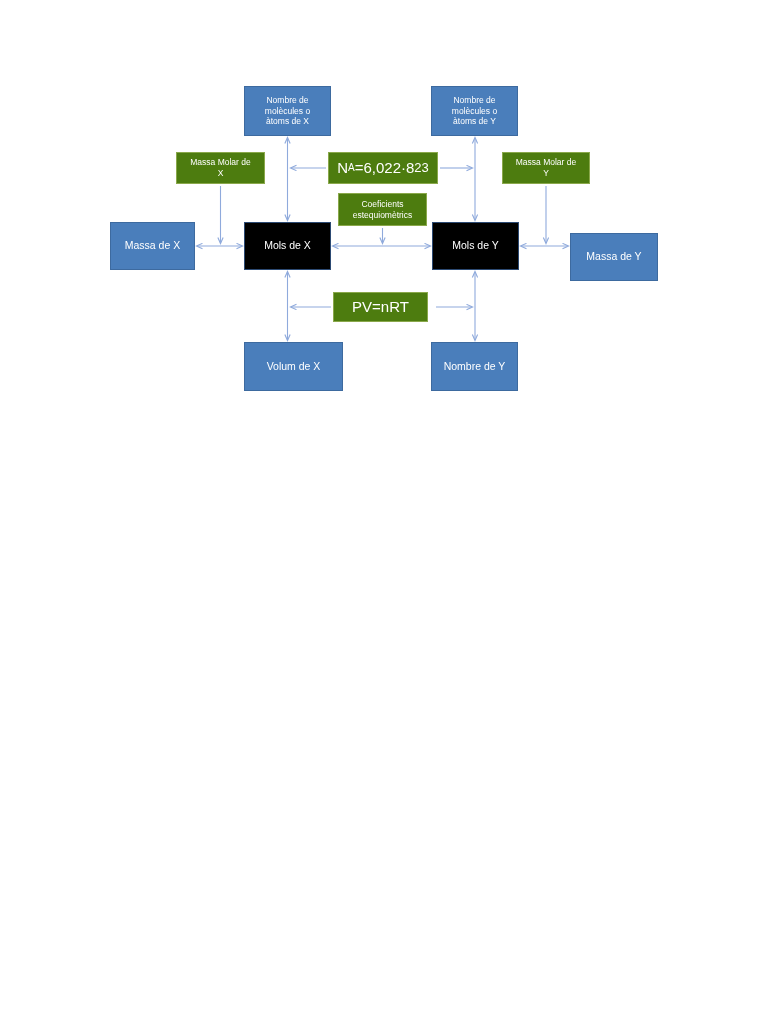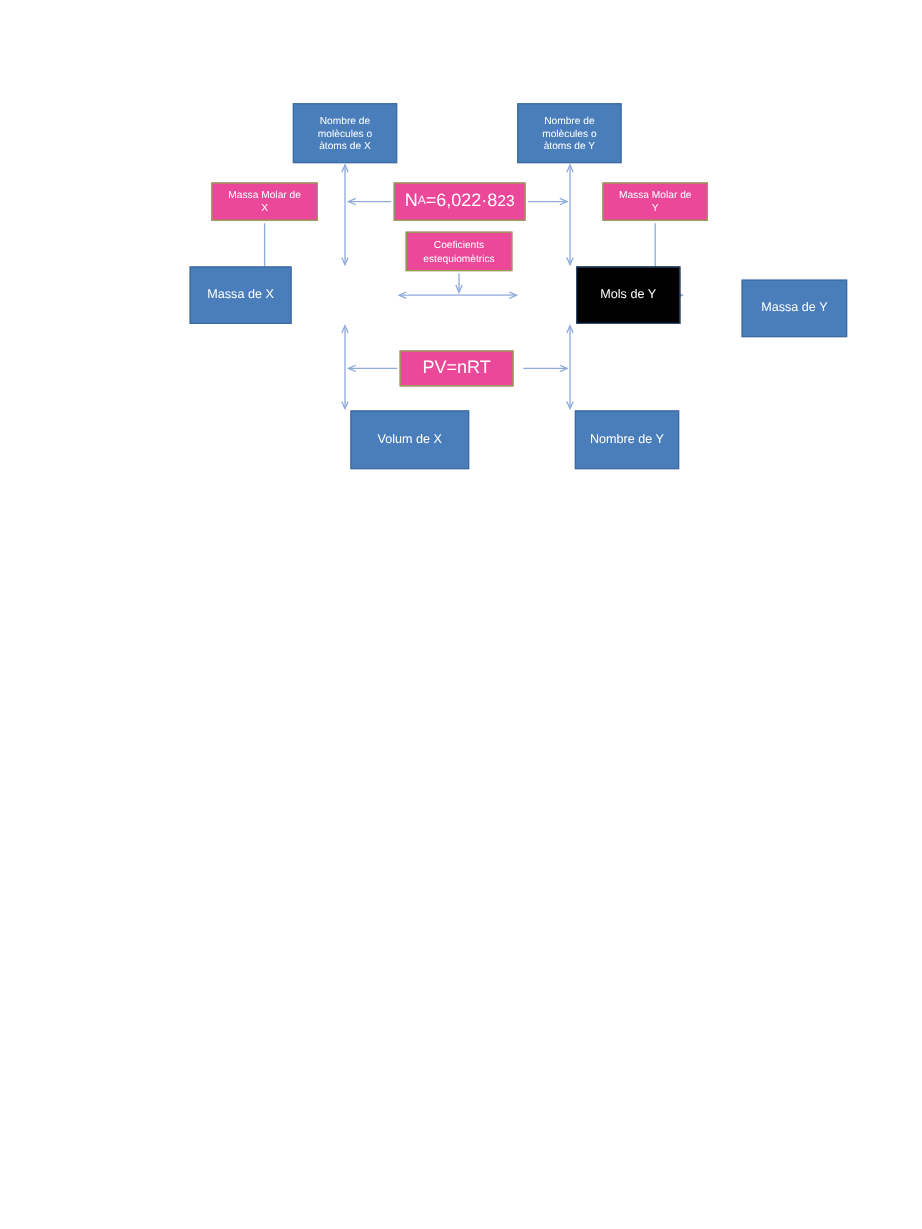--- a/index.html
+++ b/index.html
@@ -38,33 +38,32 @@
     text-align: center;
     color: #ffffff;
     line-height: 1.25;
     padding: 2px 4px;
   }
   .node-blue {
     background: #4a7ebb;
     border: 1px solid #3d6a9f;
   }
   .node-green {
-    background: #ec4899;
+    background: #4d7c0f;
     border: 1px solid #8aa84b;
   }
   .node-black {
     background: #000000;
     border: 1px solid #2c4a73;
   }
   .txt-small {
     font-size: 8.5px;
   }
   .txt-mid {
     font-size: 10.5px;
-    margin-left: 48px;
   }
   .txt-formula {
     font-size: 15px;
   }
   .formula-sub {
     font-size: 10px;
     vertical-align: sub;
   }
   .formula-sup {
     font-size: 13px;
@@ -140,20 +139,21 @@
   </div>
 
   <div class="node node-green txt-small node-label-multiline" style="left:502px; top:152px; width:88px; height:32px;">Massa Molar de
 Y</div>
 
   <div class="node node-green txt-small node-label-multiline" style="left:338px; top:193px; width:89px; height:33px;">Coeficients
 estequiomètrics</div>
 
   <div class="node node-blue txt-mid" style="left:110px; top:222px; width:85px; height:48px;">Massa de X</div>
 
+  <div class="node node-black txt-mid" style="left:244px; top:222px; width:87px; height:48px;">Mols de X</div>
 
   <div class="node node-black txt-mid" style="left:432px; top:222px; width:87px; height:48px;">Mols de Y</div>
 
   <div class="node node-blue txt-mid" style="left:570px; top:233px; width:88px; height:48px;">Massa de Y</div>
 
   <div class="node node-green txt-formula" style="left:333px; top:292px; width:95px; height:30px;">PV=nRT</div>
 
   <div class="node node-blue txt-mid" style="left:244px; top:342px; width:99px; height:49px;text-align:center;">Volum de X</div>
 
   <div class="node node-blue txt-mid" style="left:431px; top:342px; width:87px; height:49px;">Nombre de Y</div>

